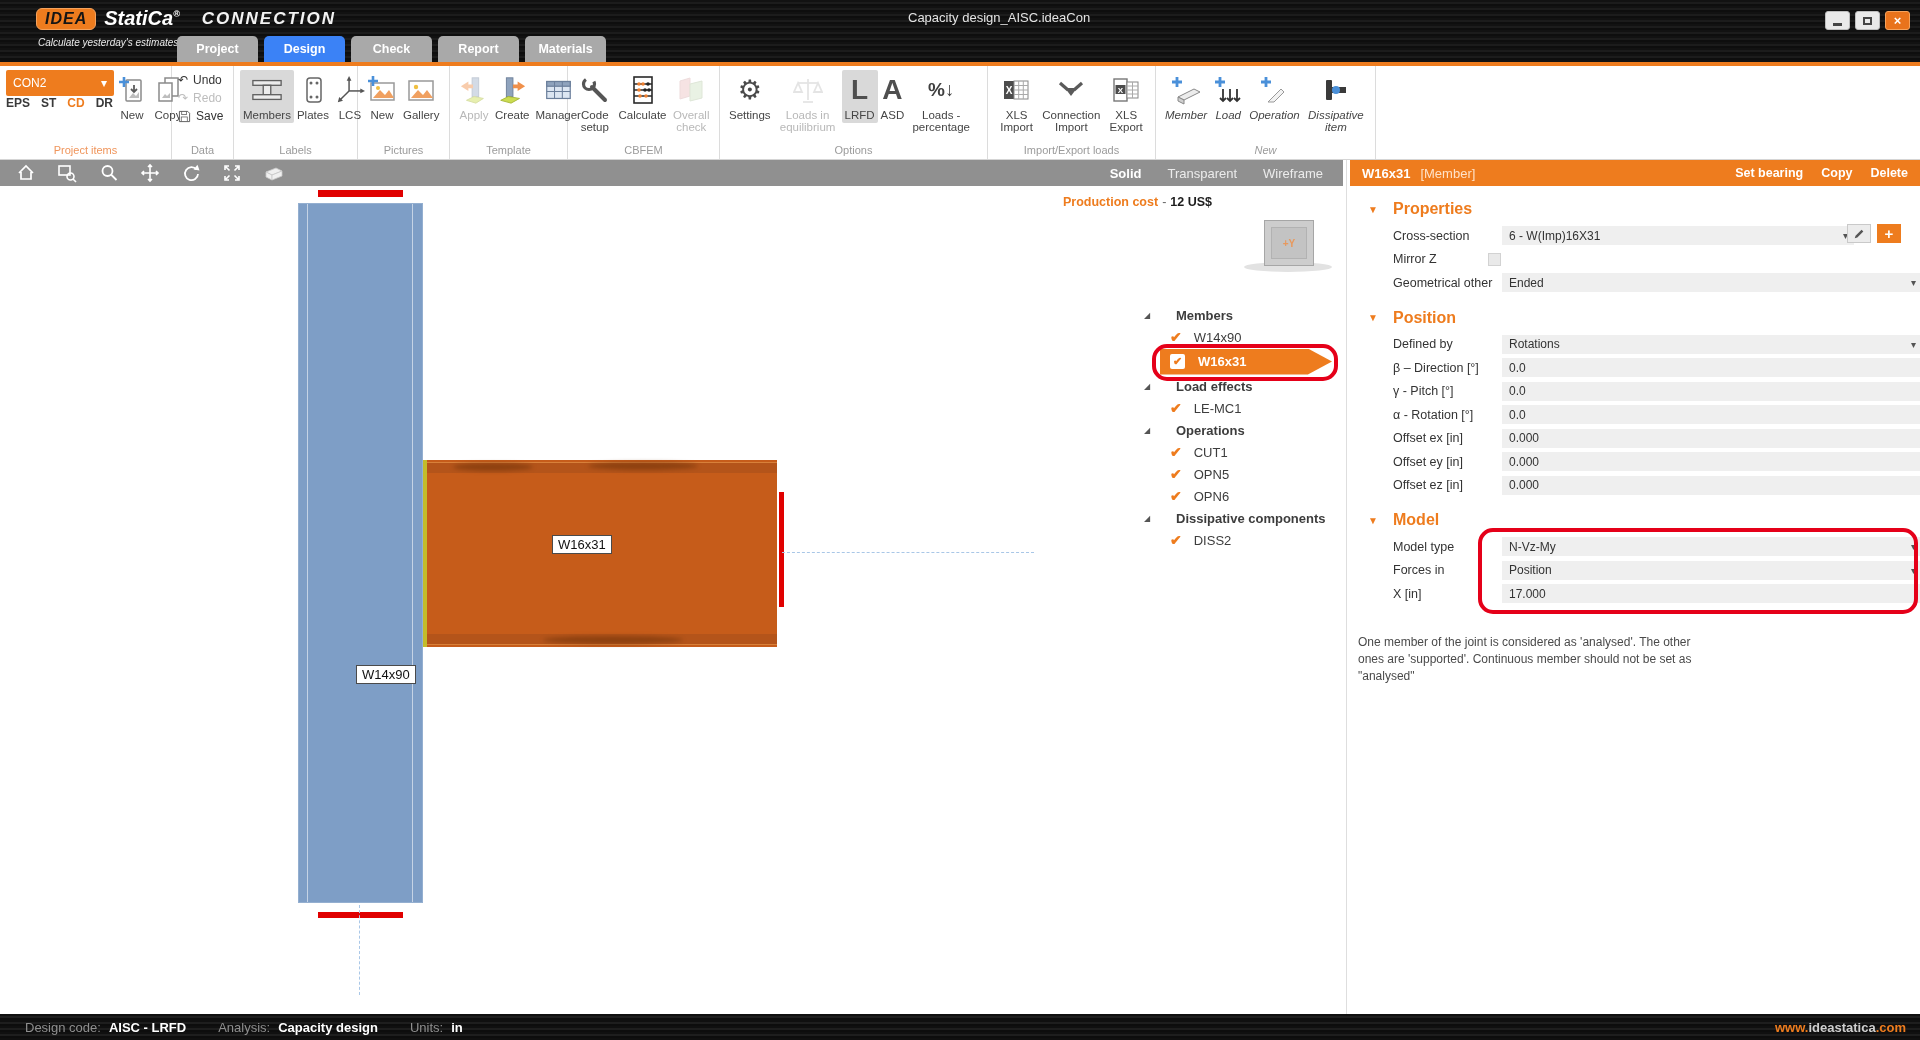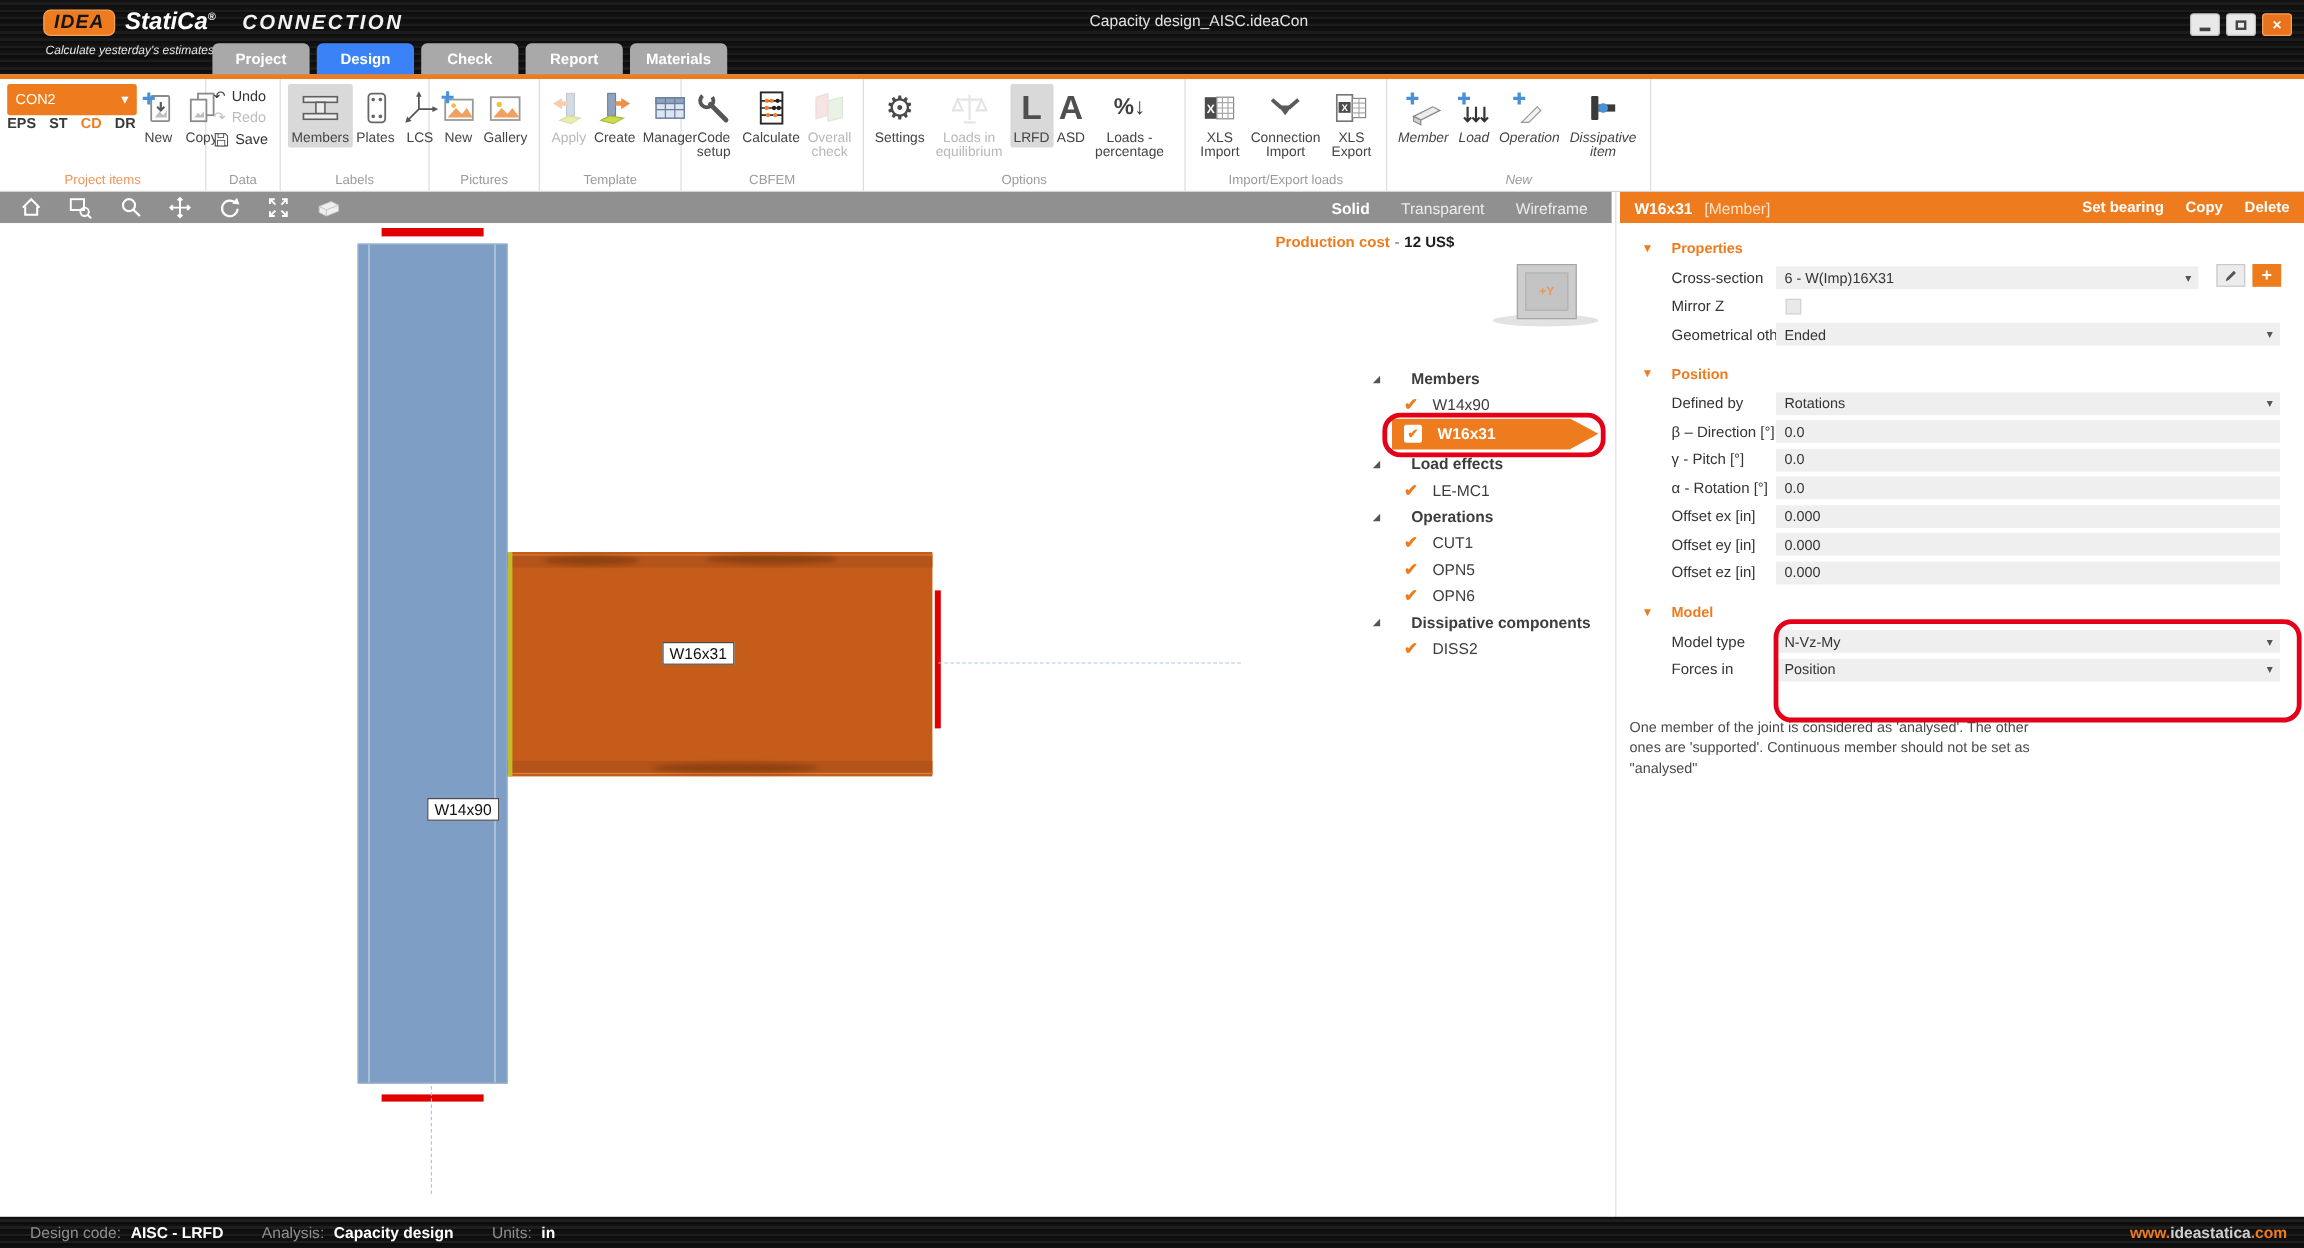--- a/index.html
+++ b/index.html
@@ -107,24 +107,24 @@
 
   
   .panel-header{position:absolute;left:1350px;top:160px;width:570px;height:26px;background:#ee7c1e;
     color:#fff;display:flex;align-items:center;font-size:13px;padding:0 12px;}
   .panel-header .ptitle{font-weight:bold;}
   .panel-header .ptype{margin-left:10px;color:#ffe2c8;}
   .panel-header .pactions{margin-left:auto;display:flex;gap:18px;font-weight:bold;font-size:12.5px;}
   .panel{position:absolute;left:1350px;top:186px;width:570px;height:838px;background:#fff;font-size:12.5px;color:#333;}
   .sec-h{display:flex;align-items:center;margin:14px 0 6px;padding-left:18px;}
   .sec-h .tri{color:#ee7c1e;font-size:10px;width:25px;}
-  .sec-h .stitle{color:#ee7c1e;font-weight:bold;font-size:12px;}
+  .sec-h .stitle{color:#ee7c1e;font-weight:bold;font-size:16px;}
   .prow{position:relative;height:23.5px;display:flex;align-items:center;padding-left:43px;}
   .plabel{font-size:12.5px;color:#333;white-space:nowrap;}
-  .pfield{position:absolute;left:130px;width:420px;height:19px;background:#efefef;
+  .pfield{position:absolute;left:152px;width:420px;height:19px;background:#efefef;
     display:flex;align-items:center;padding:0 7px;font-size:12px;color:#333;}
   .pfield .caret{position:absolute;right:6px;color:#555;font-size:10px;}
   .pfield.narrow{width:352px;}
   .pcheck{position:absolute;left:138px;width:13px;height:13px;background:#e9e9e9;border:1px solid #d2d2d2;}
   .mini-btn{position:absolute;top:0;width:24px;height:19px;display:flex;align-items:center;justify-content:center;}
   .mini-btn.edit{left:497px;background:#ececec;border:1px solid #c9c9c9;}
   .mini-btn.add{left:527px;background:#ee7c1e;color:#fff;font-weight:bold;font-size:15px;line-height:15px;}
   .model-wrap{position:relative;}
   .annot-model{left:128px;top:-7px;width:440px;height:86px;}
   .help-text{margin-top:28px;padding-left:8px;width:352px;font-size:12px;line-height:17px;color:#4a4a4a;}
@@ -763,20 +763,26 @@
             <span class="caret">▾</span>
         </div>
       </div>
       <div class="prow">
         <span class="plabel">Forces in</span>
         <div class="pfield">
           <span>Position</span>
             <span class="caret">▾</span>
         </div>
       </div>
+      <div class="prow">
+        <span class="plabel">X [in]</span>
+        <div class="pfield">
+            <span>17.000</span>
+          </div>
+      </div>
       <div class="annot annot-model"></div>
     </div>
 
     <div class="help-text">One member of the joint is considered as 'analysed'. The other ones are 'supported'. Continuous member should not be set as "analysed"</div>
   </div>
 
   <div class="statusbar">
     <div class="sgroup first">
       <span class="slabel">Design code:</span>
       <span class="svalue">AISC - LRFD</span>

